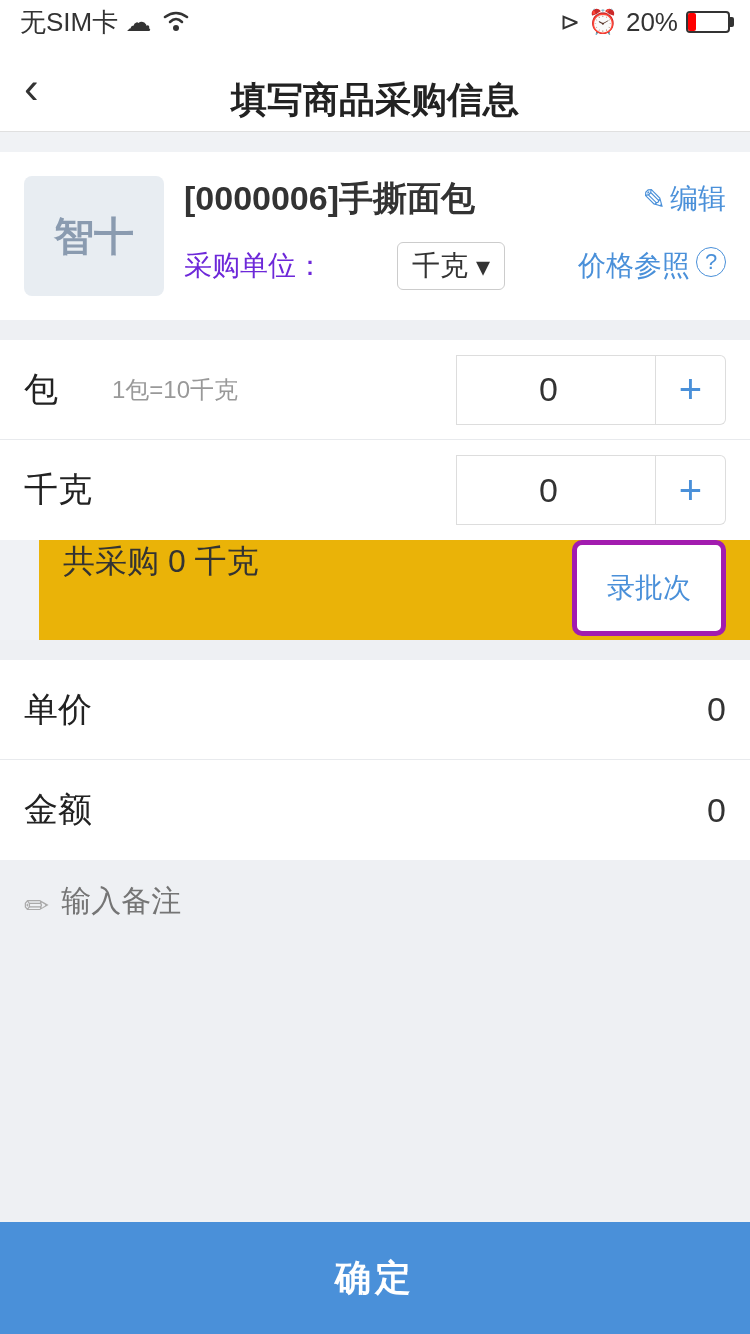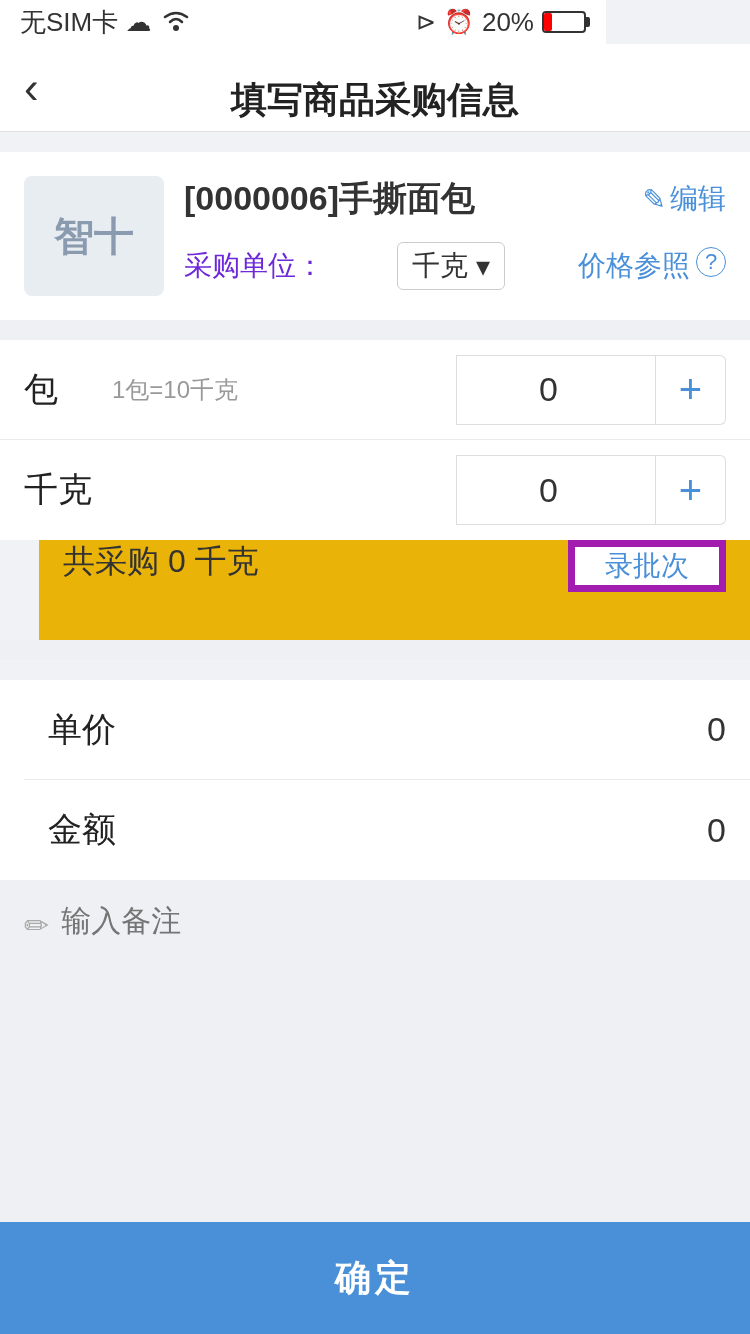--- a/index.html
+++ b/index.html
@@ -8,21 +8,21 @@
       width: 750px;
       min-height: 1334px;
       font-family: -apple-system, "PingFang SC", "Helvetica Neue", Arial, sans-serif;
       background: #f0f2f5;
       font-size: 32px;
       color: #333;
     }
 
     
     .status-bar {
-      width: 606px;
+      width: 750px;
       height: 44px;
       background: #fff;
       display: flex;
       align-items: center;
       justify-content: space-between;
       padding: 0 20px;
       font-size: 28px;
       font-weight: 500;
     }
     .status-left {
@@ -239,34 +239,32 @@
       justify-content: space-between;
       padding: 0 24px;
       height: 100px;
       margin-left: 39px;
     }
     .summary-text {
       font-size: 32px;
       color: #333;
     }
     .batch-btn {
-      border: 7px solid #a21caf;
+      border: 5px solid #a21caf;
       color: #4a90d9;
       background: #fff;
-      padding: 0 30px;
-      font-size: 28px;
-      border-radius: 0;
+      padding: 24px 30px;
+      font-size: 28px;
+      border-radius: 10px;
       cursor: pointer;
     }
 
     
     .info-section {
       background: #fff;
-      margin-top: 20px;
-      padding-left: 24px;
     }
     .info-row {
       display: flex;
       align-items: center;
       padding: 0 24px;
       height: 100px;
       border-bottom: 1px solid #e8eaed;
     }
     .info-row:last-child {
       border-bottom: none;

